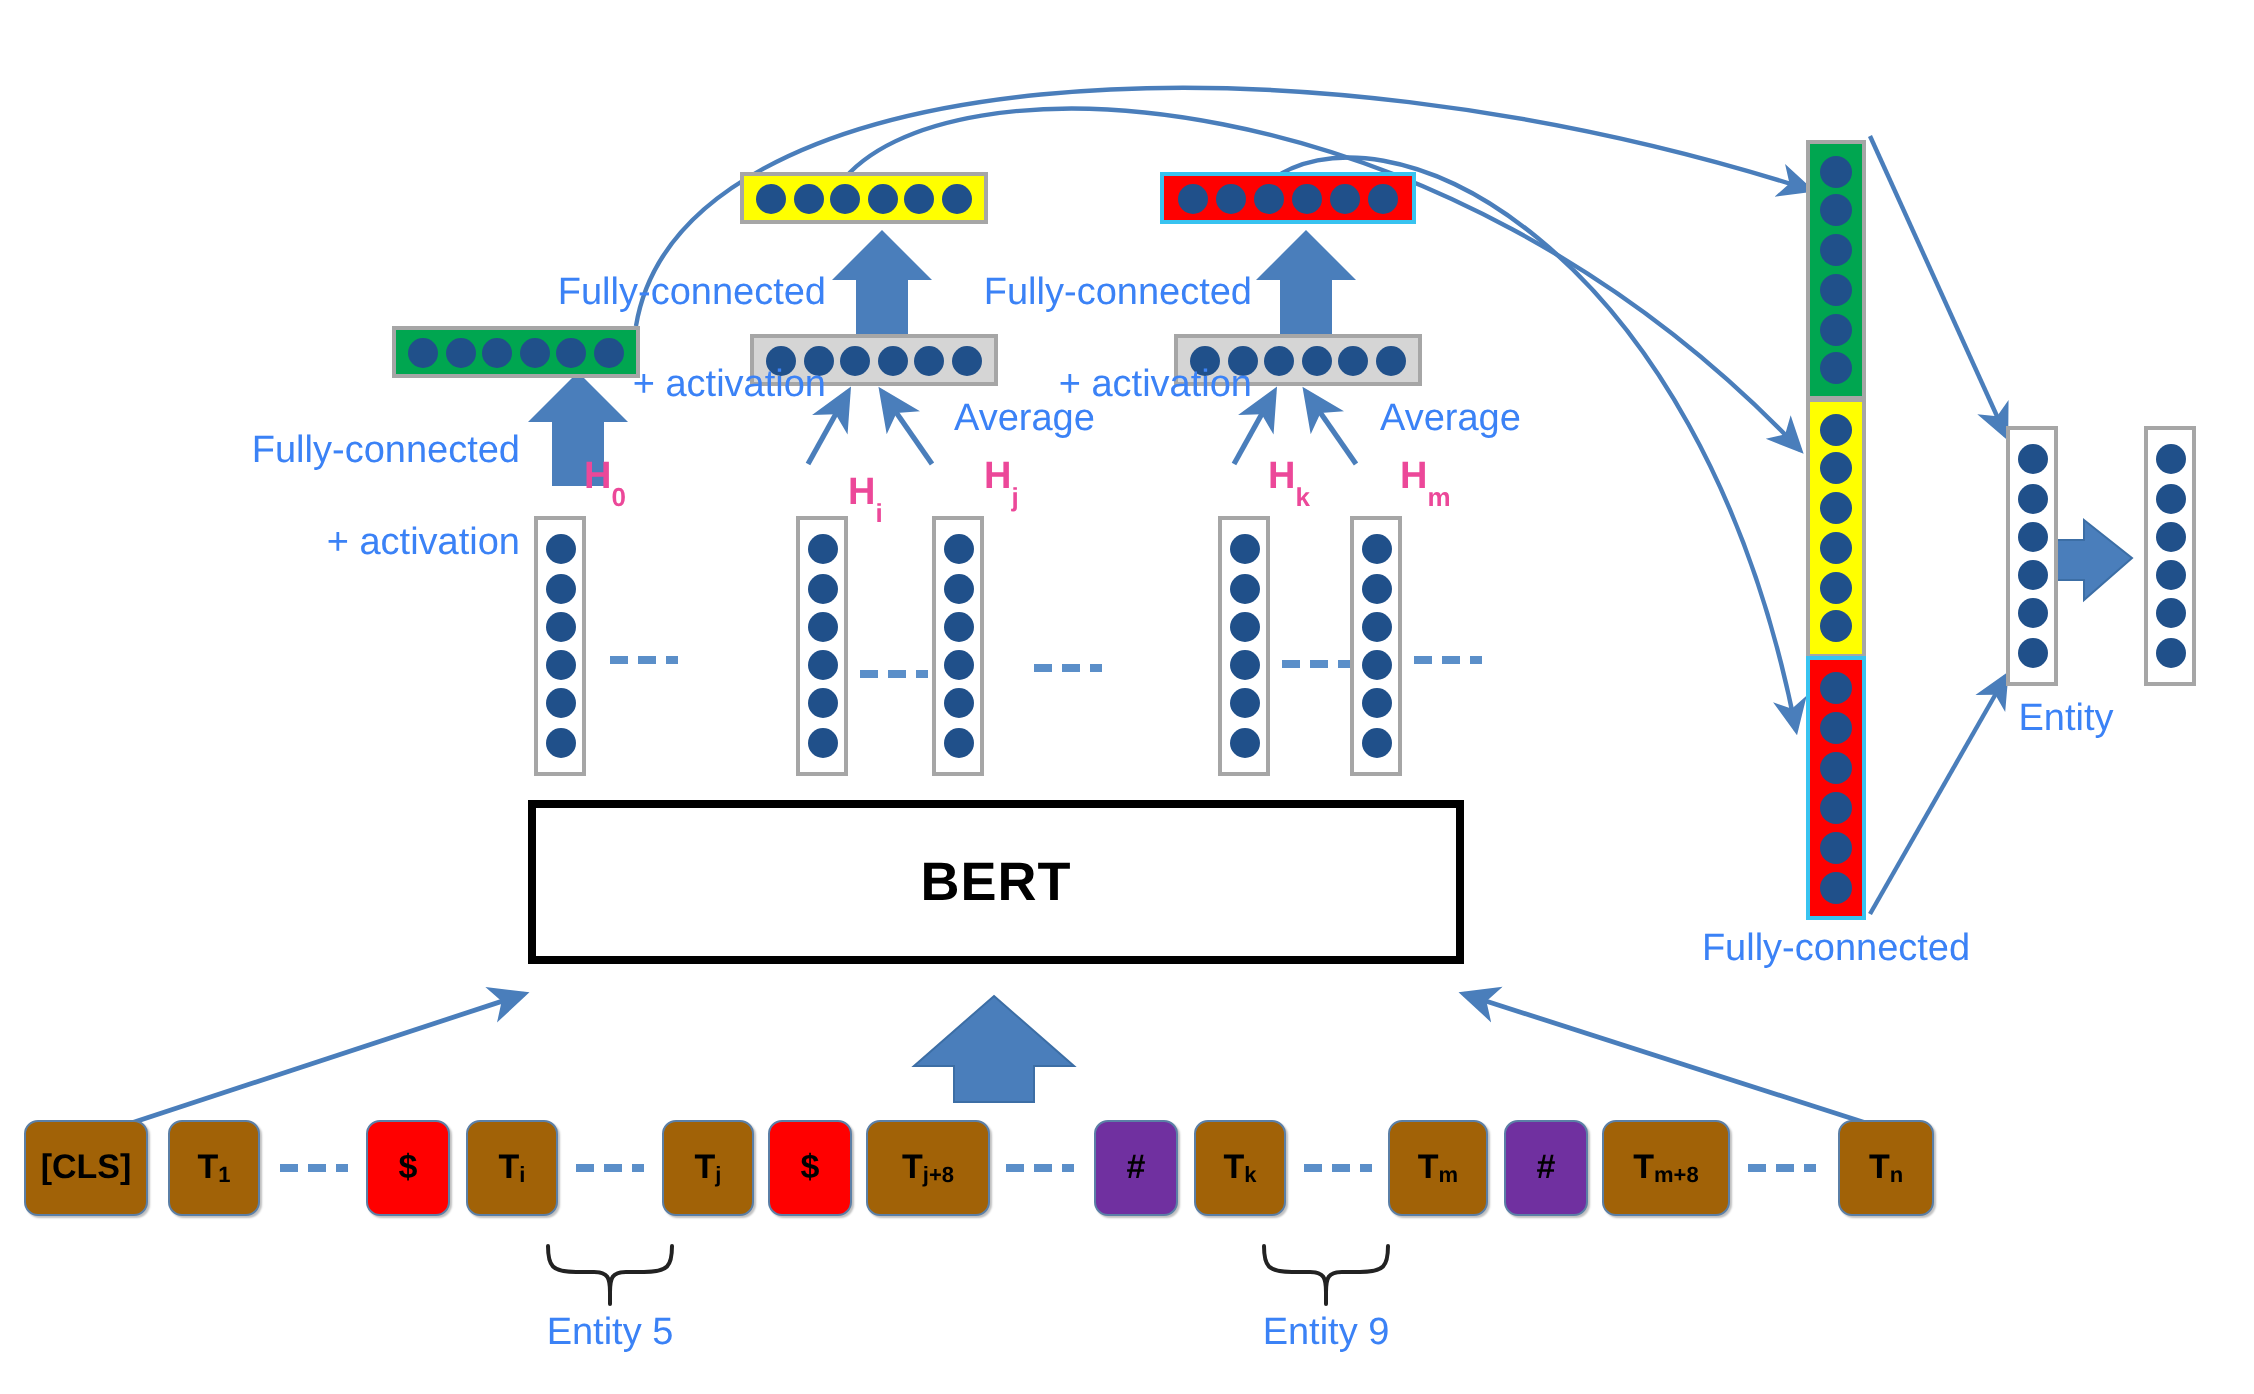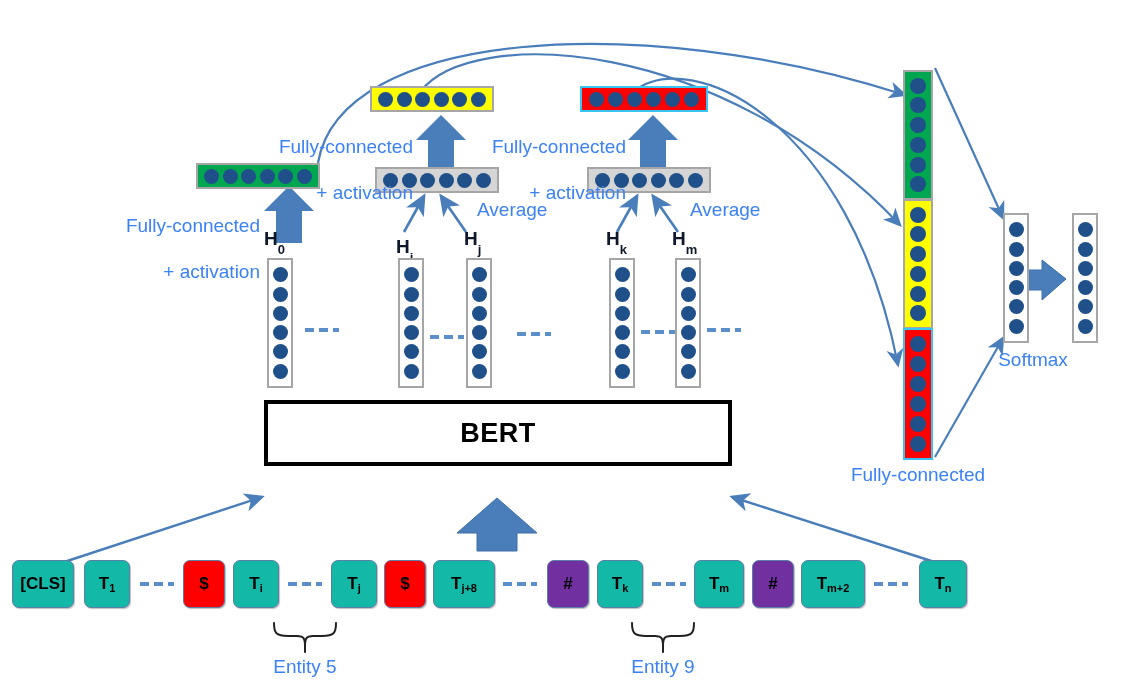--- a/index.html
+++ b/index.html
@@ -72,33 +72,33 @@
   #bertbox .t{font-size:27px;font-weight:bold;letter-spacing:.5px;color:#000;}
 
   
   .tok{
     position:absolute;box-sizing:border-box;
     border:1.5px solid #5b7fa6;border-radius:7px;
     display:flex;align-items:center;justify-content:center;
     font-size:17px;font-weight:bold;color:#000;
     box-shadow:1px 1px 1px rgba(0,0,0,.25);
   }
-  .tok.tan{background:#14b8a6;}
+  .tok.tan{background:#a16207;}
   .tok.red{background:#ff0000;}
   .tok.purple{background:#7030a0;}
   .tok sub{font-size:11px;vertical-align:baseline;position:relative;top:4px;}
 
   
   .dash3{
     position:absolute;height:4px;
     background:repeating-linear-gradient(to right,#5b8fc9 0 9px,transparent 9px 14px);
   }
 
   
-  .hlabel{position:absolute;font-size:19px;font-weight:bold;color:#0f172a;}
+  .hlabel{position:absolute;font-size:19px;font-weight:bold;color:#ec4899;margin-left:28px;}
   .hlabel sub{font-size:13px;position:relative;top:4px;}
 </style>
 </head>
 <body>
 
 <div id="stage">
 
   <svg id="wires" viewBox="0 0 1127 697" xmlns="http://www.w3.org/2000/svg">
     <defs>
       <marker id="ah" markerWidth="9" markerHeight="9" refX="7.2" refY="4.5" orient="auto" markerUnits="strokeWidth">
@@ -277,21 +277,21 @@
     <span class="dot"></span>
     <span class="dot"></span>
   </div>
 
   <div class="dash3" style="left:305px;top:328px;width:34px;"></div>
   <div class="dash3" style="left:430px;top:335px;width:34px;"></div>
   <div class="dash3" style="left:517px;top:332px;width:34px;"></div>
   <div class="dash3" style="left:641px;top:330px;width:34px;"></div>
   <div class="dash3" style="left:707px;top:328px;width:34px;"></div>
 
-  <div id="bertbox" style="left:264px;top:400px;width:468px;height:66px;">
+  <div id="bertbox" style="left:264px;top:400px;width:468px;height:82px;">
     <span class="t">BERT</span>
   </div>
 
   <div class="catseg green" style="left:903px;top:70px;height:130px;">
     <span class="dot"></span>
     <span class="dot"></span>
     <span class="dot"></span>
     <span class="dot"></span>
     <span class="dot"></span>
     <span class="dot"></span>
@@ -324,21 +324,21 @@
     <span class="dot"></span>
   </div>
   <div class="svec" style="left:1072px;top:213px;height:130px;">
     <span class="dot"></span>
     <span class="dot"></span>
     <span class="dot"></span>
     <span class="dot"></span>
     <span class="dot"></span>
     <span class="dot"></span>
   </div>
-  <div class="lbl c" style="left:978px;top:348px;width:110px;">Softmax</div>
+  <div class="lbl c" style="left:978px;top:348px;width:110px;">Entity</div>
 
   <div class="tok tan" style="left:12px;top:560px;width:62px;height:48px;">
     <span>[CLS]</span>
   </div>
   <div class="tok tan" style="left:84px;top:560px;width:46px;height:48px;">
     <span>T</span>
       <sub>1</sub>
   </div>
   <div class="dash3" style="left:140px;top:582px;width:34px;"></div>
   <div class="tok red" style="left:183px;top:560px;width:42px;height:48px;">
@@ -371,21 +371,21 @@
   <div class="dash3" style="left:652px;top:582px;width:34px;"></div>
   <div class="tok tan" style="left:694px;top:560px;width:50px;height:48px;">
     <span>T</span>
       <sub>m</sub>
   </div>
   <div class="tok purple" style="left:752px;top:560px;width:42px;height:48px;">
     <span>#</span>
   </div>
   <div class="tok tan" style="left:801px;top:560px;width:64px;height:48px;">
     <span>T</span>
-      <sub>m+2</sub>
+      <sub>m+8</sub>
   </div>
   <div class="dash3" style="left:874px;top:582px;width:34px;"></div>
   <div class="tok tan" style="left:919px;top:560px;width:48px;height:48px;">
     <span>T</span>
       <sub>n</sub>
   </div>
 
   <div class="lbl c" style="left:245px;top:655px;width:120px;">Entity 5</div>
   <div class="lbl c" style="left:603px;top:655px;width:120px;">Entity 9</div>
 

